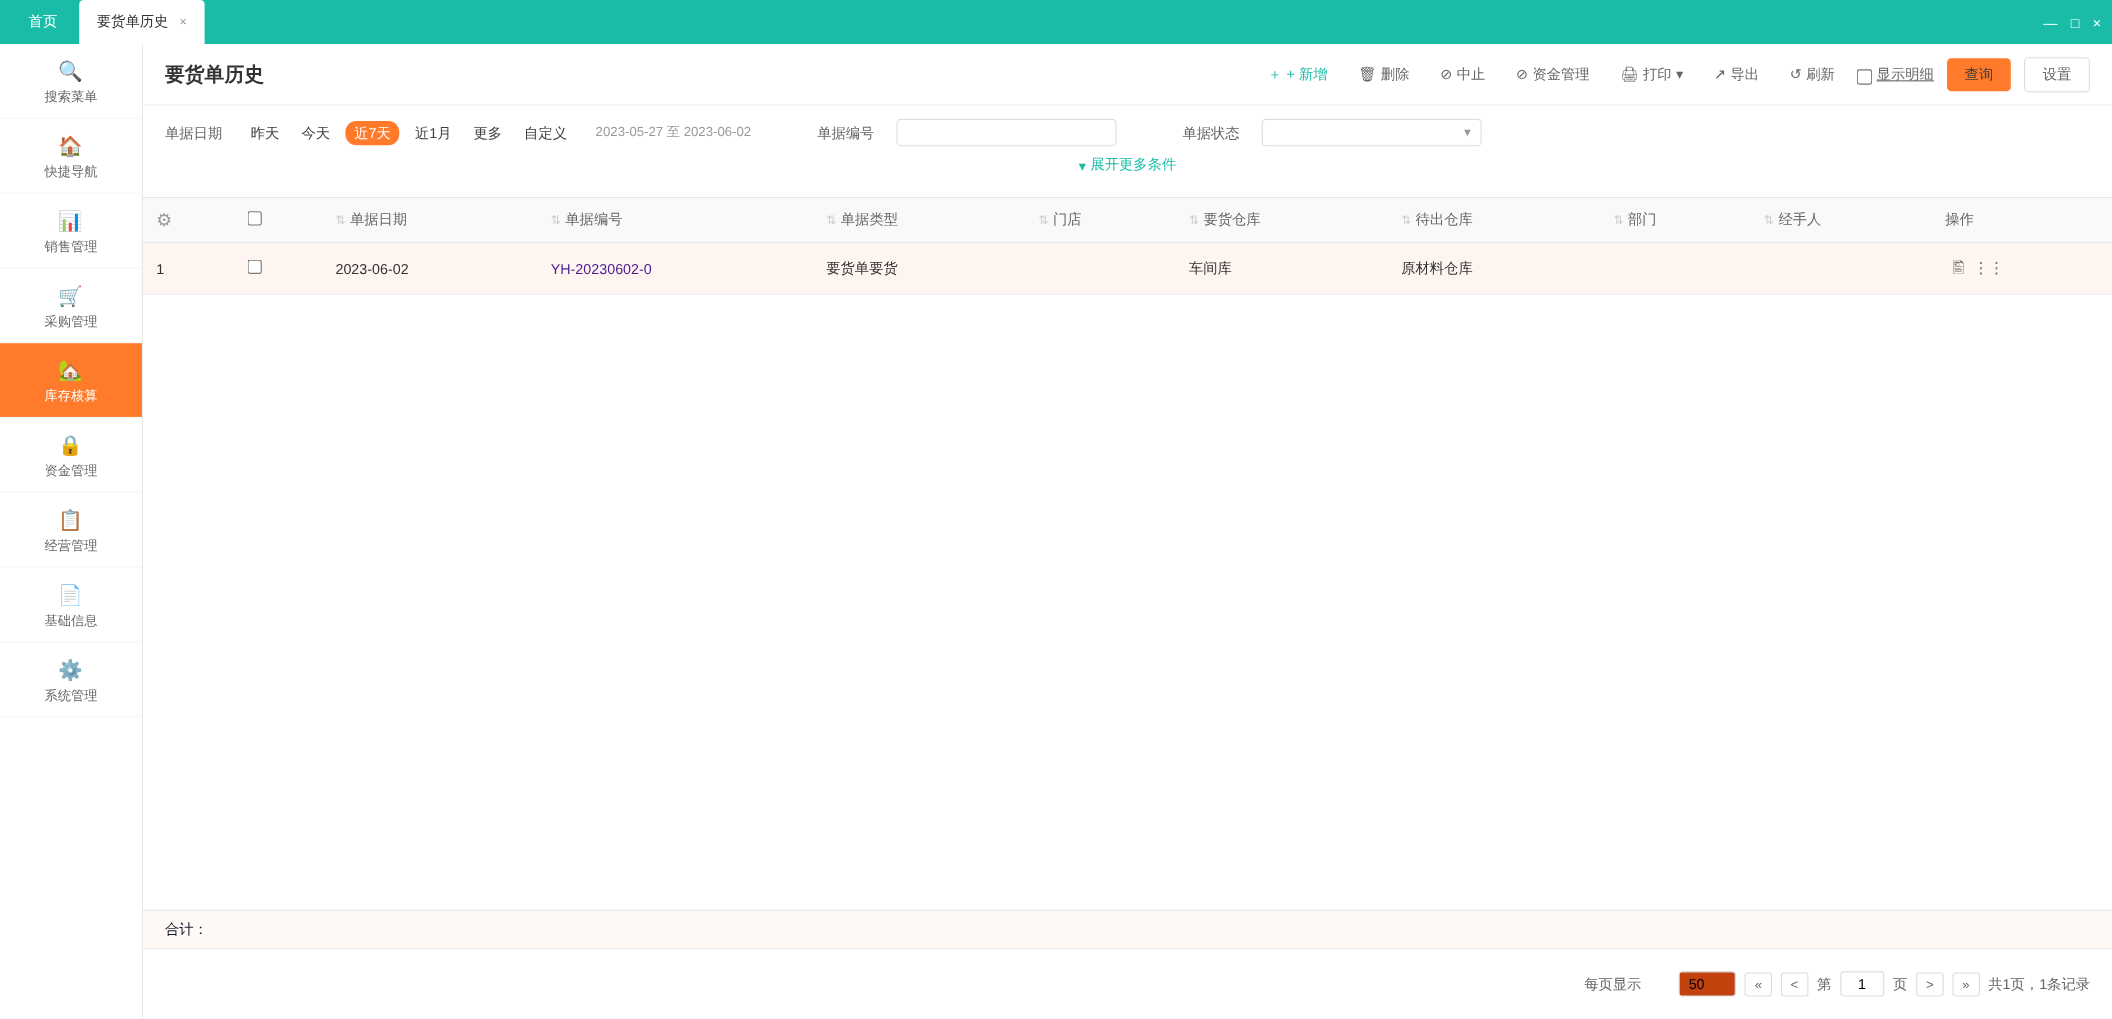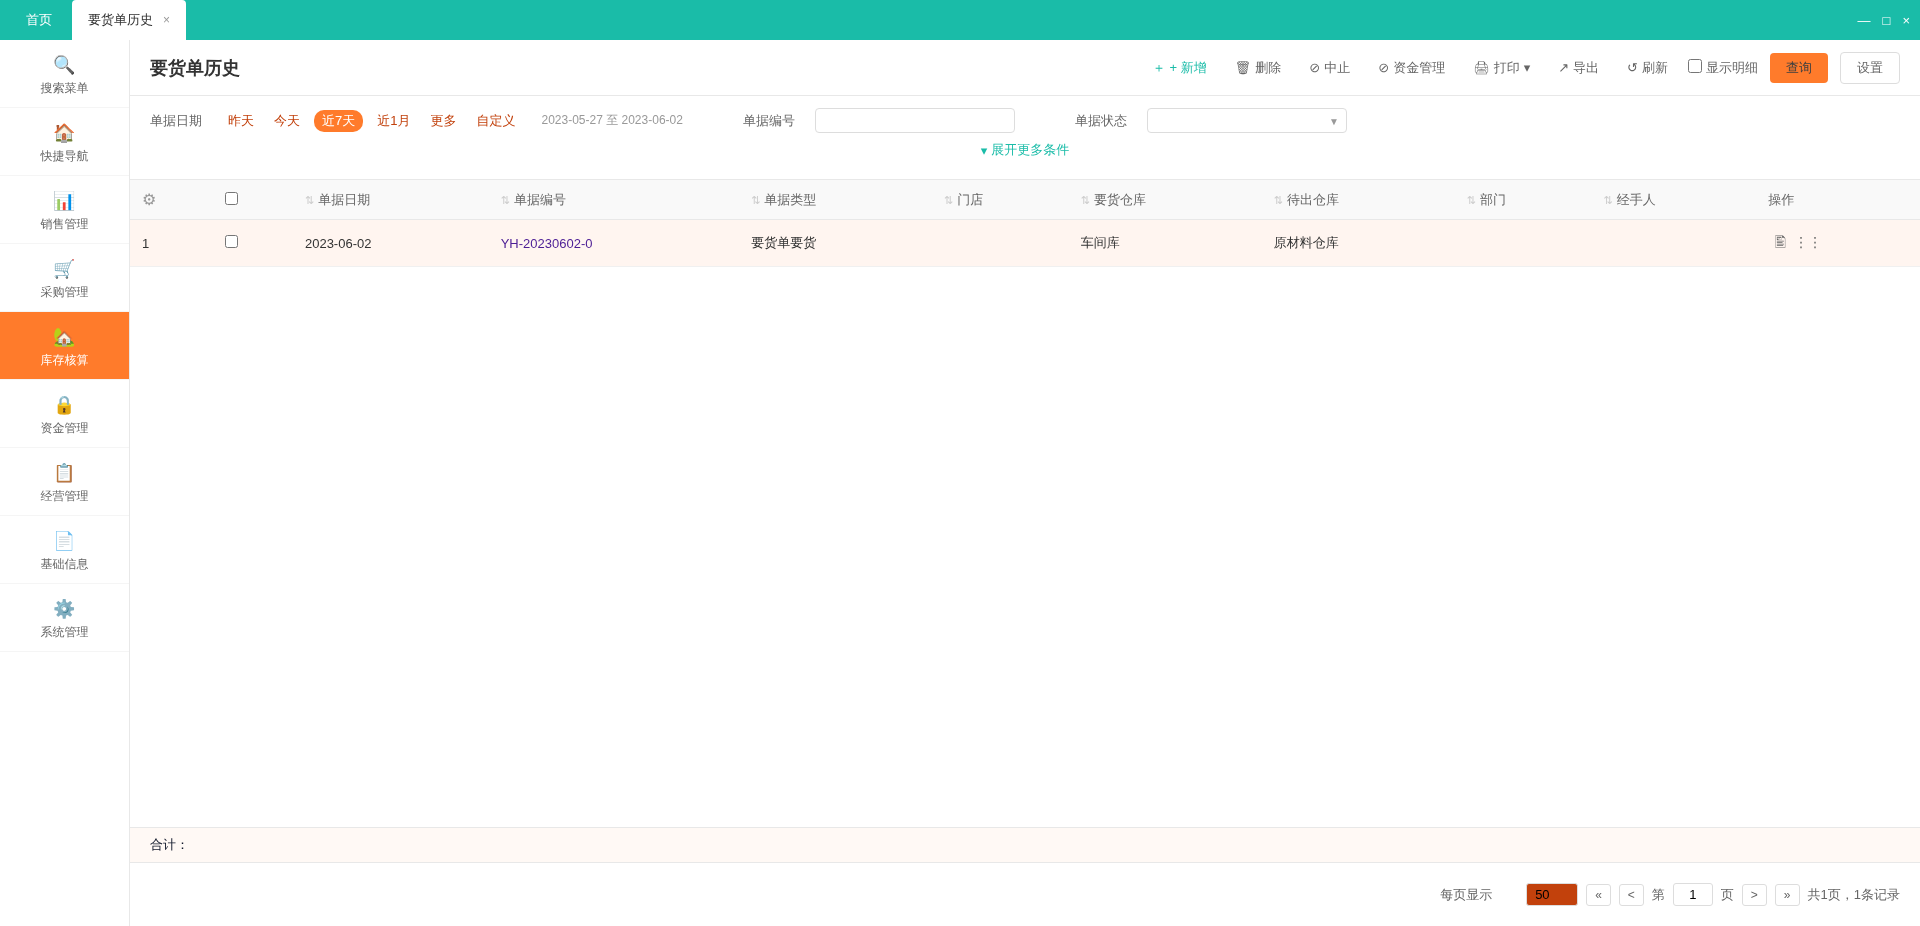--- a/index.html
+++ b/index.html
@@ -26,29 +26,29 @@
 
     
     .page-header { background: white; padding: 0 20px; height: 56px; display: flex; align-items: center; justify-content: space-between; border-bottom: 1px solid #e8e8e8; flex-shrink: 0; }
     .page-title { font-size: 18px; font-weight: bold; color: #333; }
     .header-actions { display: flex; align-items: center; gap: 12px; }
     .action-btn { display: flex; align-items: center; gap: 4px; cursor: pointer; color: #666; font-size: 13px; padding: 4px 8px; }
     .btn-new { color: #1ABCA8; }
     .btn-delete { color: #666; }
     .btn-primary { background: #FF7B2B; color: #404040; border: none; padding: 6px 16px; border-radius: 4px; cursor: pointer; font-size: 13px; }
     .btn-secondary { background: white; color: #666; border: 1px solid #ddd; padding: 6px 16px; border-radius: 4px; cursor: pointer; font-size: 13px; }
-    .display-detail { display: flex; align-items: flex-start; gap: 4px; font-size: 13px; color: #666; }
+    .display-detail { display: flex; align-items: flex-end; gap: 4px; font-size: 13px; color: #666; text-decoration: underline; }
     .checkbox-small { width: 14px; height: 14px; }
 
     
     .filter-area { background: white; padding: 12px 20px; border-bottom: 1px solid #e8e8e8; flex-shrink: 0; }
     .filter-row { display: flex; align-items: center; gap: 20px; margin-bottom: 8px; }
     .filter-label { color: #666; font-size: 13px; white-space: nowrap; }
     .date-options { display: flex; align-items: center; gap: 8px; }
-    .date-btn { cursor: pointer; color: #c2410c; font-size: 13px; padding: 2px 6px; }
+    .date-btn { cursor: pointer; color: #404040; font-size: 13px; padding: 2px 6px; }
     .date-btn.active { background: #FF7B2B; color: white; border-radius: 10px; padding: 2px 8px; }
     .date-range { color: #999; font-size: 12px; }
     .filter-input { border: 1px solid #ddd; border-radius: 4px; padding: 4px 10px; font-size: 13px; width: 200px; outline: none; }
     .filter-select { border: 1px solid #ddd; border-radius: 4px; padding: 4px 10px; font-size: 13px; width: 200px; outline: none; appearance: none; background: white; }
     .filter-select-wrapper { position: relative; }
     .filter-select-wrapper::after { content: '▼'; position: absolute; right: 8px; top: 50%; transform: translateY(-50%); font-size: 10px; color: #999; pointer-events: none; }
     .expand-more { display: flex; align-items: center; gap: 4px; color: #1ABCA8; cursor: pointer; font-size: 13px; }
 
     
     .table-area { flex: 1; overflow: auto; background: white; margin: 0; }

